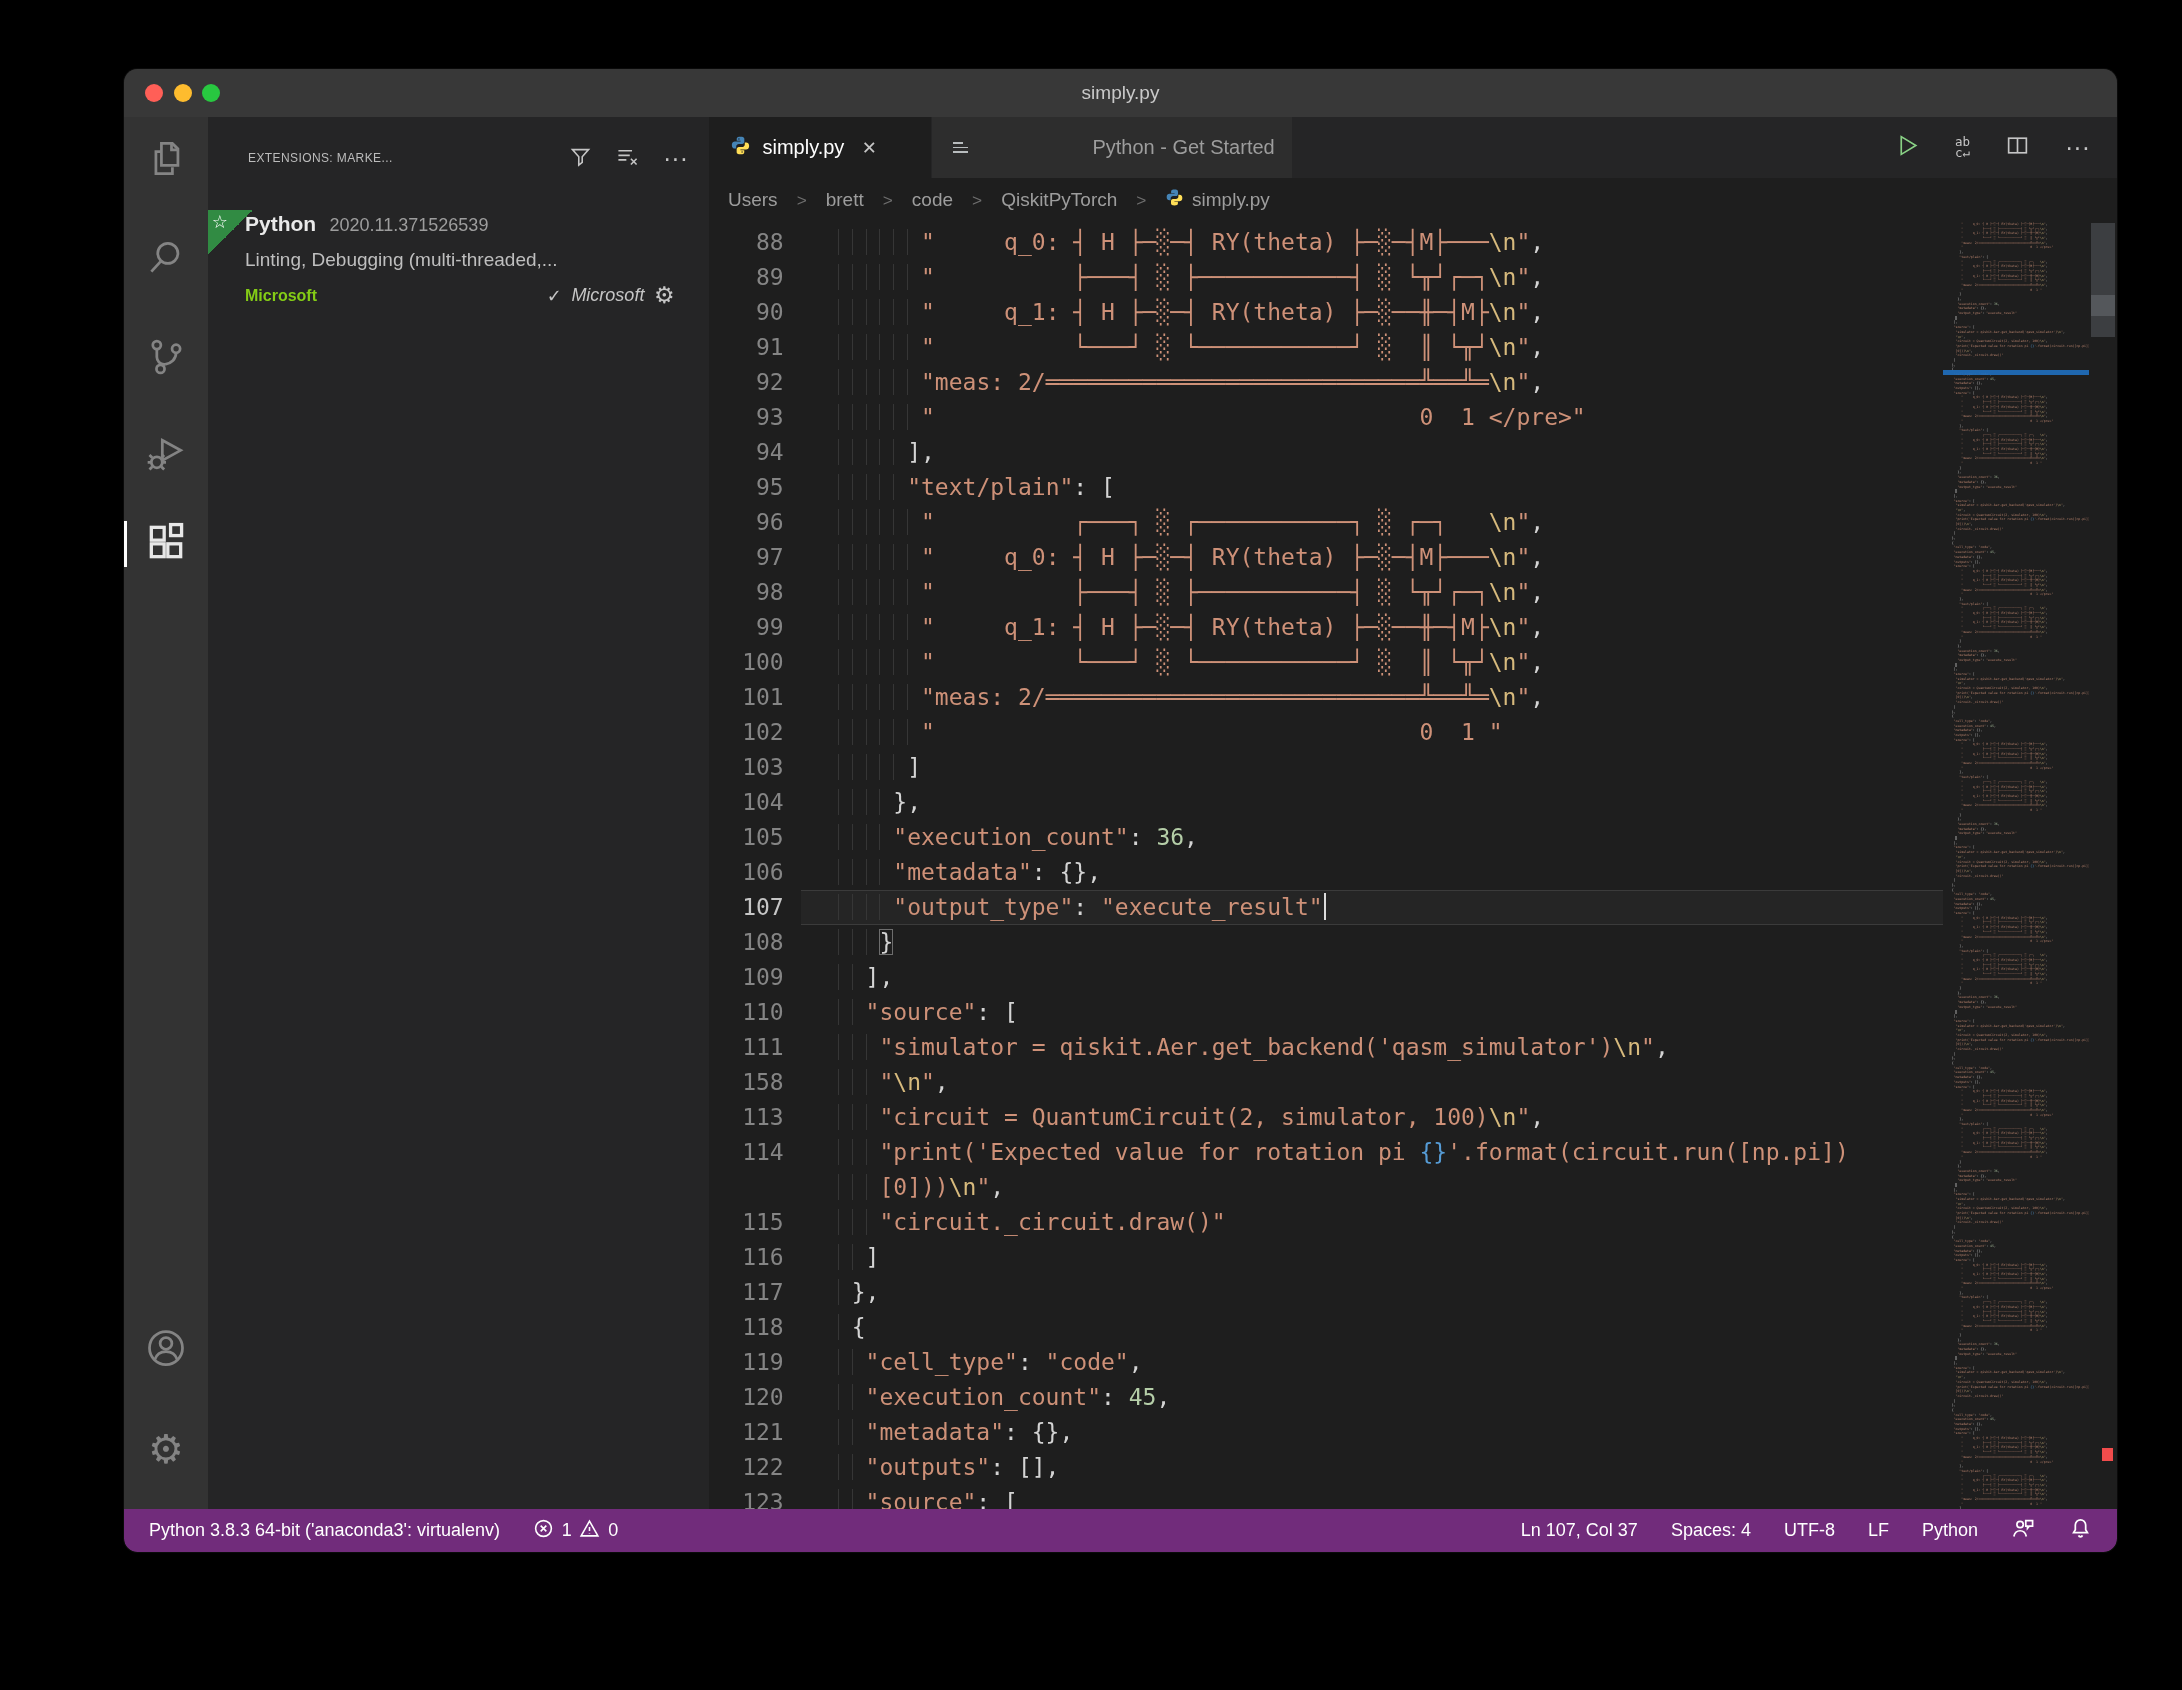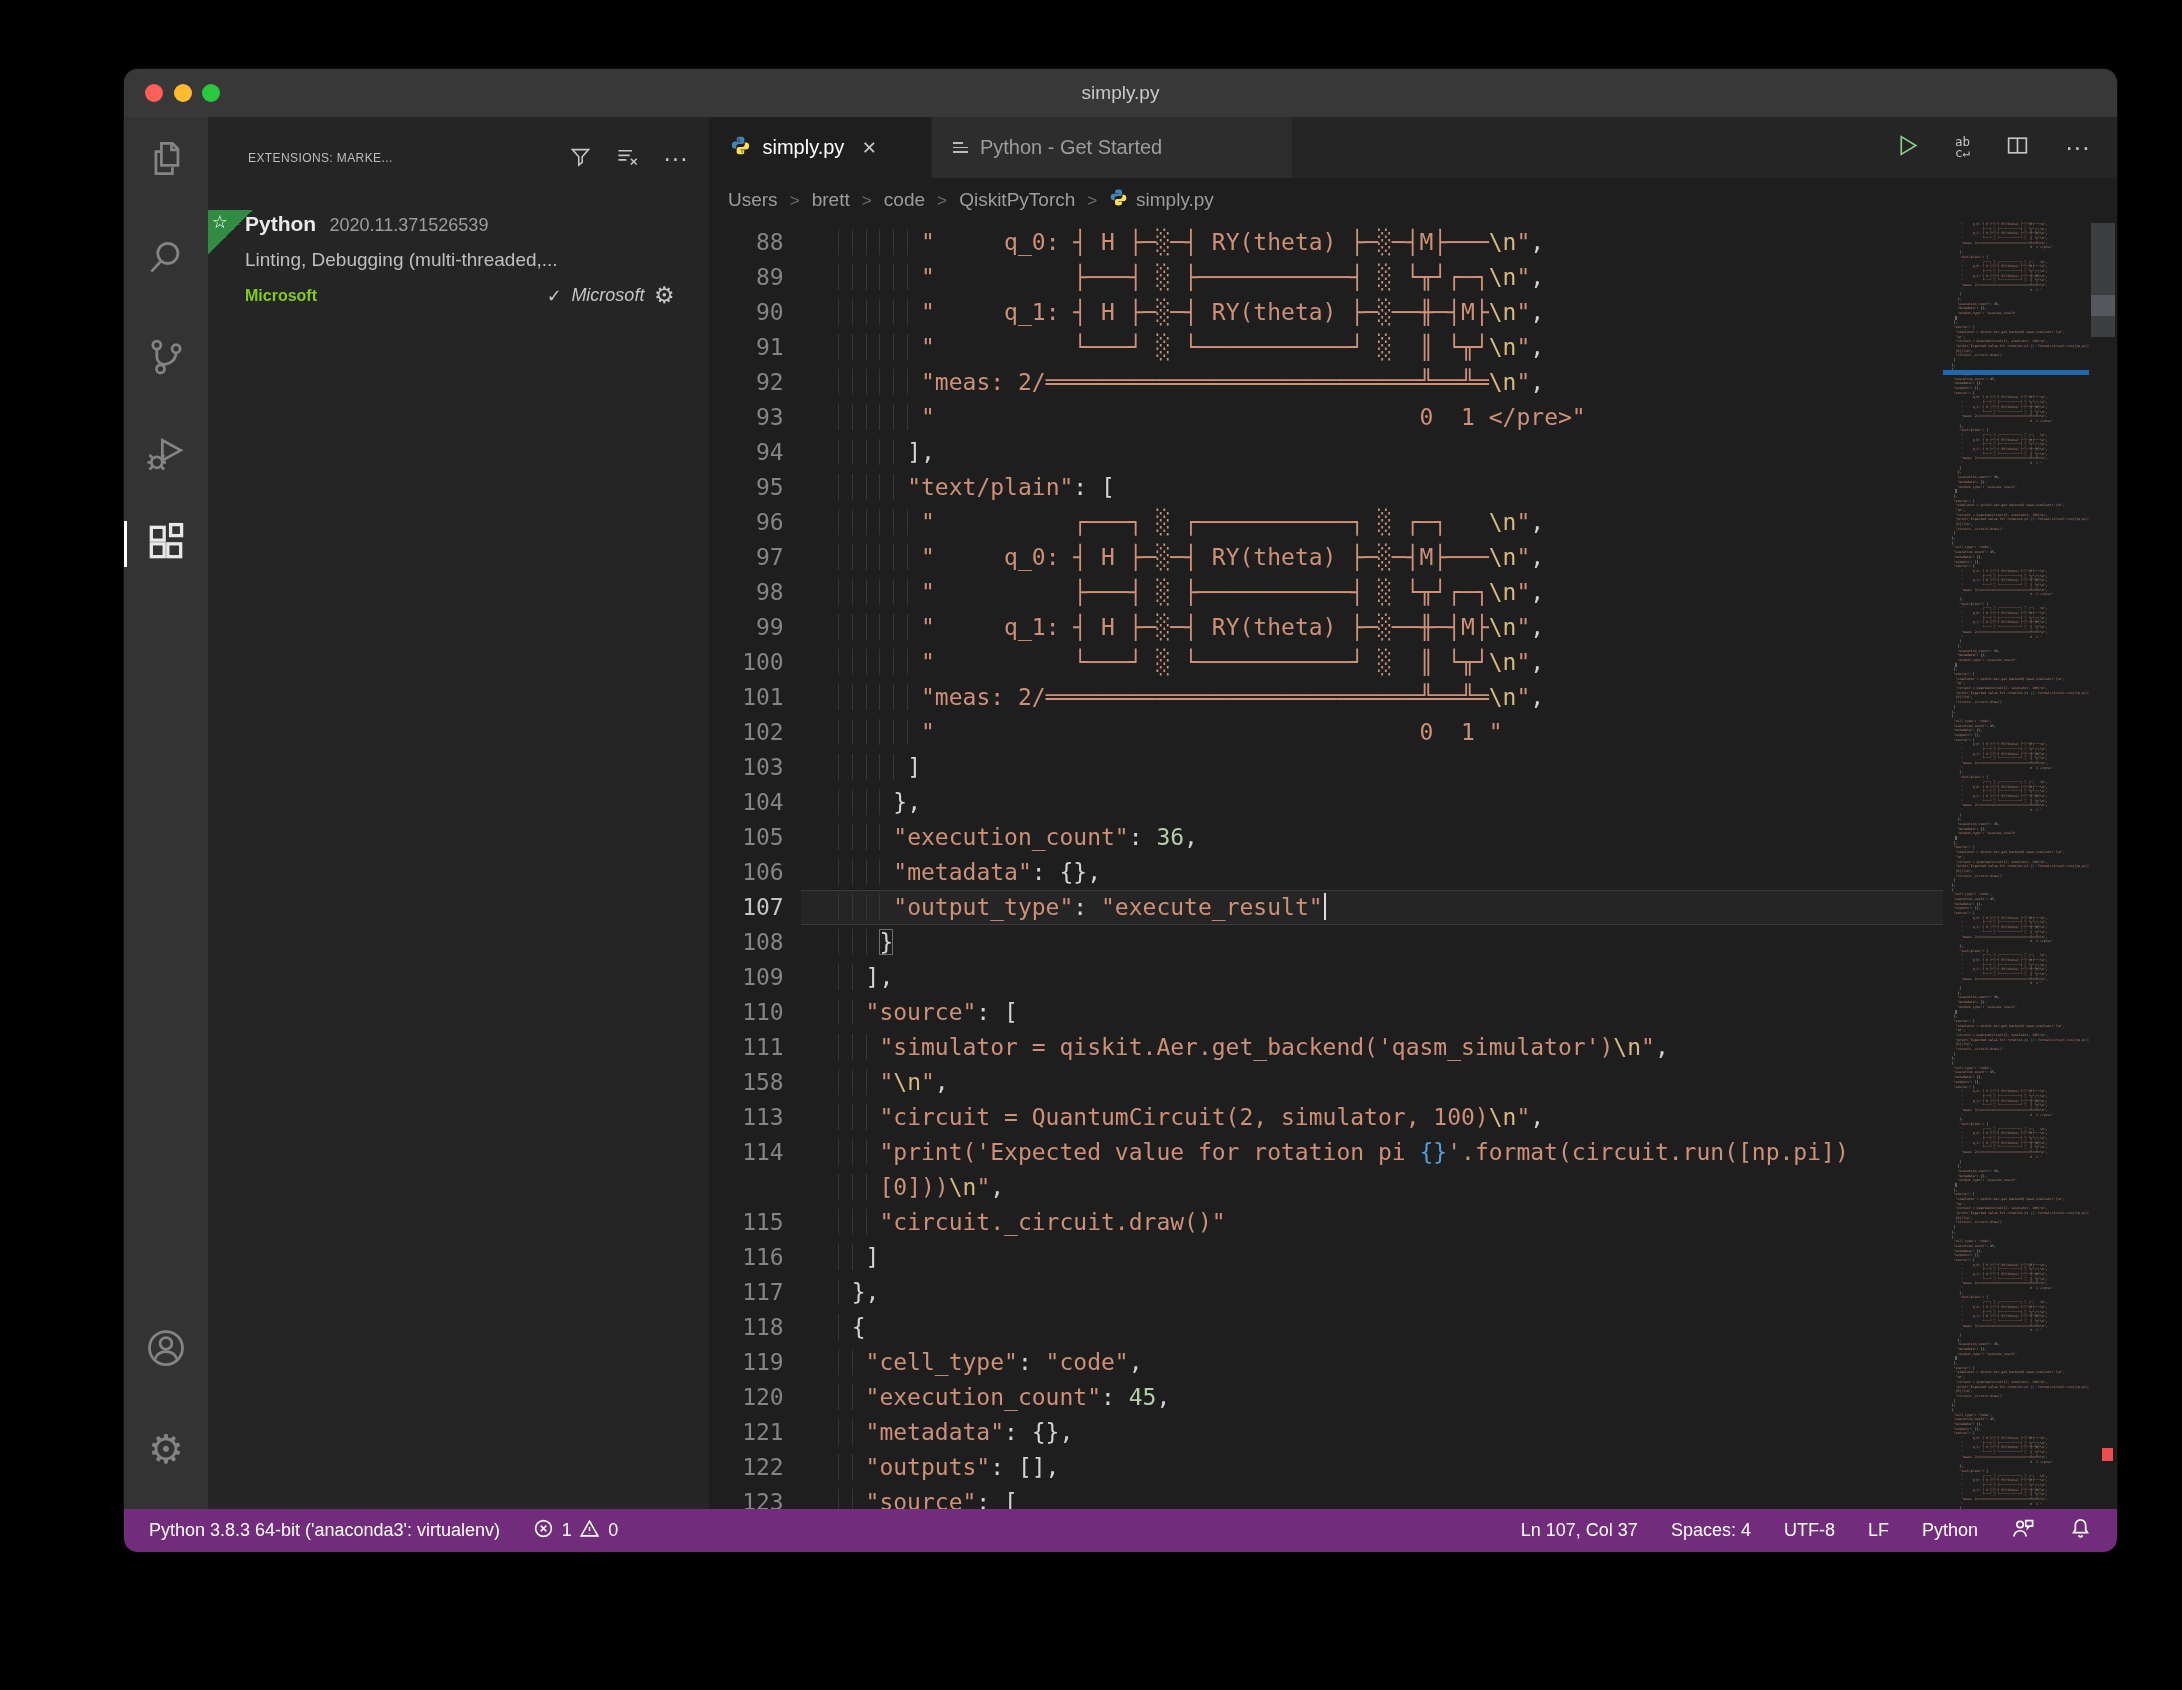--- a/index.html
+++ b/index.html
@@ -40,30 +40,30 @@
   .ext-r3{margin-top:11.5px;display:flex;align-items:center;}
   .ext-pub{color:#84cc16;font-weight:bold;font-size:16px;text-align:right;}
   .ext-meta{margin-left:auto;display:flex;align-items:center;gap:9.6px;color:#c5c5c5;font-size:18px;padding-right:15.4px;}
   .installed{font-style:italic;}
   .gear-small{font-size:23px;font-style:normal;color:#c5c5c5;}
   
   .main{flex:1;display:flex;flex-direction:column;min-width:0;background:#1e1e1e;}
   .tabbar{flex:0 0 61px;background:#252526;display:flex;position:relative;}
   .tab{display:flex;align-items:center;gap:11.5px;padding:0 17.3px 0 21px;font-size:20px;border-right:1px solid #252526;box-sizing:border-box;}
   .tab.active{background:#1e1e1e;color:#fff;}
-  .tab.inactive{background:#2d2d2d;color:#9d9d9d;}
+  .tab.inactive{background:#2d2d2d;color:#9d9d9d;justify-content:space-between;}
   .tab .close{margin-left:5.8px;font-size:18px;color:#c5c5c5;}
   .listicon{display:inline-flex;flex-direction:column;gap:2.9px;width:15.4px;}
   .listicon i{height:1.9px;background:#b8bcbe;display:block;}
   .listicon i:nth-child(1){width:9.6px;}
   .editor-actions{position:absolute;right:0;top:0;height:61px;display:flex;align-items:center;gap:35px;padding-right:27px;color:#c5c5c5;}
   .editor-actions svg{stroke:currentColor;fill:none;stroke-width:1.6;}
   .run svg{stroke:#89d185;}
   .wrapicon{font-family:"DejaVu Sans Mono",monospace;font-size:12.5px;line-height:10.6px;color:#c5c5c5;text-align:left;}
-  .breadcrumbs{flex:0 0 44px;display:flex;align-items:center;gap:12px;padding-left:19px;font-size:19px;color:#9d9d9d;}
+  .breadcrumbs{flex:0 0 44px;display:flex;align-items:center;gap:19px;padding-left:19px;font-size:19px;color:#9d9d9d;}
   .bc-sep{color:#6e6e6e;font-size:17.3px;}
   .bc-file{display:flex;align-items:center;gap:7.7px;}
   
   .editor-body{flex:1;display:flex;min-height:0;position:relative;font-family:"DejaVu Sans Mono",monospace;}
   .code-area{flex:1;overflow:hidden;padding-top:2.9px;}
   .crow{display:flex;height:35px;line-height:35px;font-size:23px;}
   .gut{flex:0 0 92px;text-align:right;padding-right:17.3px;color:#858585;box-sizing:border-box;}
   .crow.current .gut{color:#c6c6c6;}
   .ctext{flex:1;white-space:pre;padding-left:23px;min-width:0;}
   .crow.current .ctext{background:rgba(255,255,255,.035);

